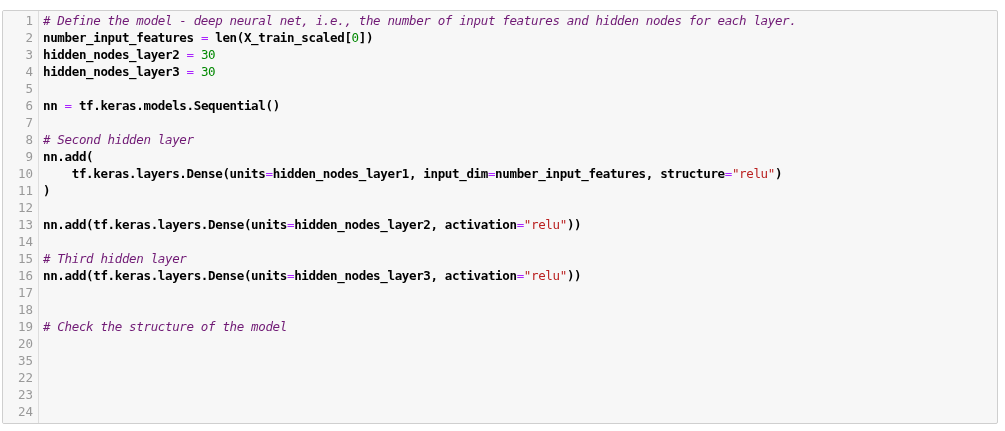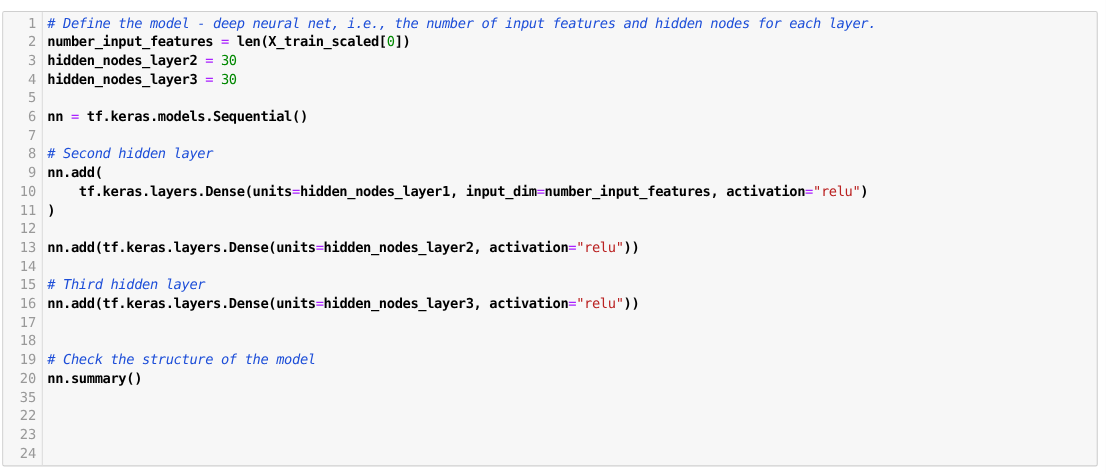--- a/index.html
+++ b/index.html
@@ -48,21 +48,21 @@
     }
     .line {
       height: 17px;
       line-height: 17px;
       font-family: "DejaVu Sans Mono", monospace;
       font-size: 12.5px;
       color: #000000;
       white-space: pre;
       letter-spacing: -0.35px;
     }
-    .cm-comment { color: #1d4ed8; font-style: italic; }
+    .cm-comment { color: #701a75; font-style: italic; }
     .cm-operator { color: #aa22ff; }
     .cm-number { color: #008800; }
     .cm-string { color: #ba2121; }
     .cm-variable { color: #000000; font-weight: bold; }
   </style>
 </head>
 <body>
 
 <div class="cell">
   <div class="gutter" id="gutter">
@@ -94,25 +94,24 @@
   <div class="code" id="code">
       <div class="line"><span class="cm-comment"># Define the model - deep neural net, i.e., the number of input features and hidden nodes for each layer.</span></div>
       <div class="line"><span class="cm-variable">number_input_features </span><span class="cm-operator">=</span><span class="cm-variable"> len(X_train_scaled[</span><span class="cm-number">0</span><span class="cm-variable">])</span></div>
       <div class="line"><span class="cm-variable">hidden_nodes_layer2 </span><span class="cm-operator">=</span><span class="cm-variable"> </span><span class="cm-number">30</span></div>
       <div class="line"><span class="cm-variable">hidden_nodes_layer3 </span><span class="cm-operator">=</span><span class="cm-variable"> </span><span class="cm-number">30</span></div>
       <div class="line"></div>
       <div class="line"><span class="cm-variable">nn </span><span class="cm-operator">=</span><span class="cm-variable"> tf.keras.models.Sequential()</span></div>
       <div class="line"></div>
       <div class="line"><span class="cm-comment"># Second hidden layer</span></div>
       <div class="line"><span class="cm-variable">nn.add(</span></div>
-      <div class="line"><span class="cm-variable">    tf.keras.layers.Dense(units</span><span class="cm-operator">=</span><span class="cm-variable">hidden_nodes_layer1, input_dim</span><span class="cm-operator">=</span><span class="cm-variable">number_input_features, activation</span><span class="cm-operator">=</span><span class="cm-string">"relu"</span><span class="cm-variable">)</span></div>
+      <div class="line"><span class="cm-variable">    tf.keras.layers.Dense(units</span><span class="cm-operator">=</span><span class="cm-variable">hidden_nodes_layer1, input_dim</span><span class="cm-operator">=</span><span class="cm-variable">number_input_features, structure</span><span class="cm-operator">=</span><span class="cm-string">"relu"</span><span class="cm-variable">)</span></div>
       <div class="line"><span class="cm-variable">)</span></div>
       <div class="line"></div>
       <div class="line"><span class="cm-variable">nn.add(tf.keras.layers.Dense(units</span><span class="cm-operator">=</span><span class="cm-variable">hidden_nodes_layer2, activation</span><span class="cm-operator">=</span><span class="cm-string">"relu"</span><span class="cm-variable">))</span></div>
       <div class="line"></div>
       <div class="line"><span class="cm-comment"># Third hidden layer</span></div>
       <div class="line"><span class="cm-variable">nn.add(tf.keras.layers.Dense(units</span><span class="cm-operator">=</span><span class="cm-variable">hidden_nodes_layer3, activation</span><span class="cm-operator">=</span><span class="cm-string">"relu"</span><span class="cm-variable">))</span></div>
       <div class="line"></div>
       <div class="line"></div>
       <div class="line"><span class="cm-comment"># Check the structure of the model</span></div>
-      <div class="line"><span class="cm-variable">nn.summary()</span></div>
     </div>
 </div>
 
 </body></html>

